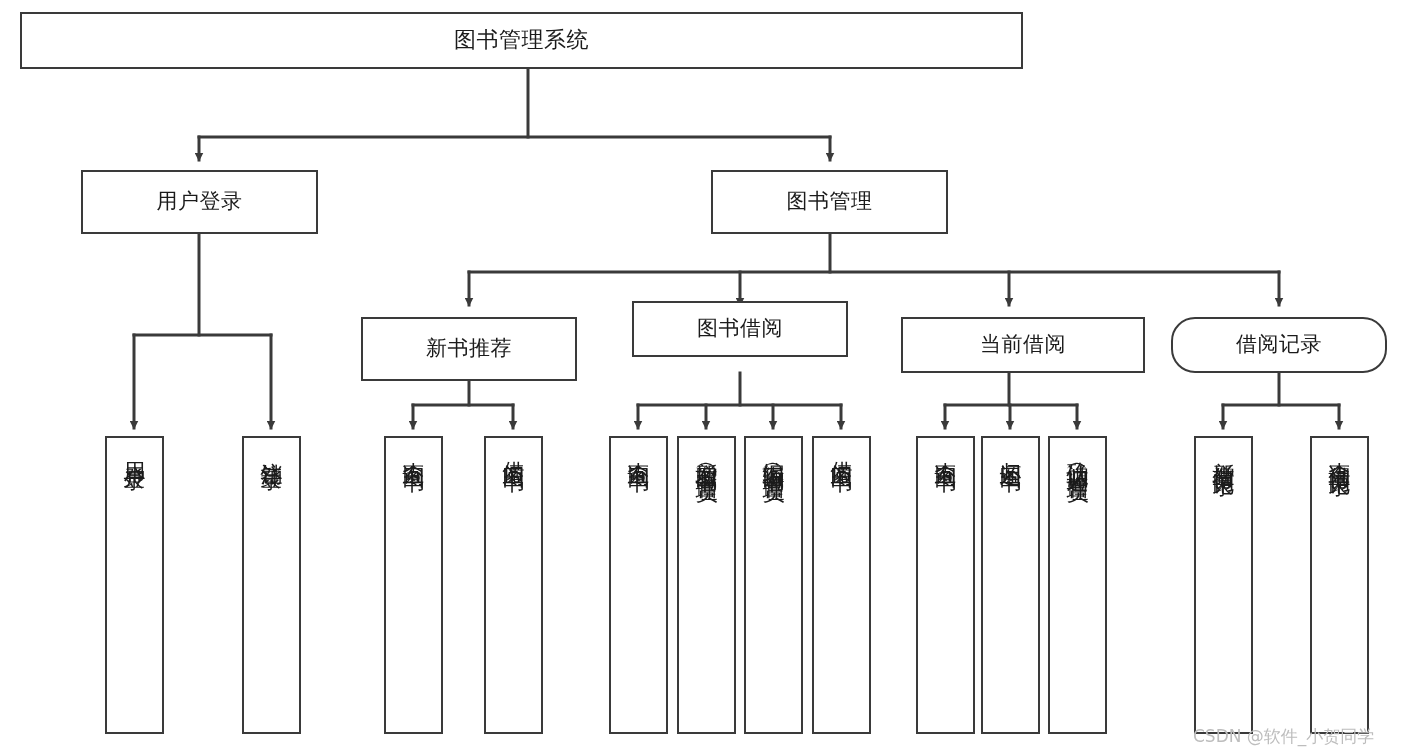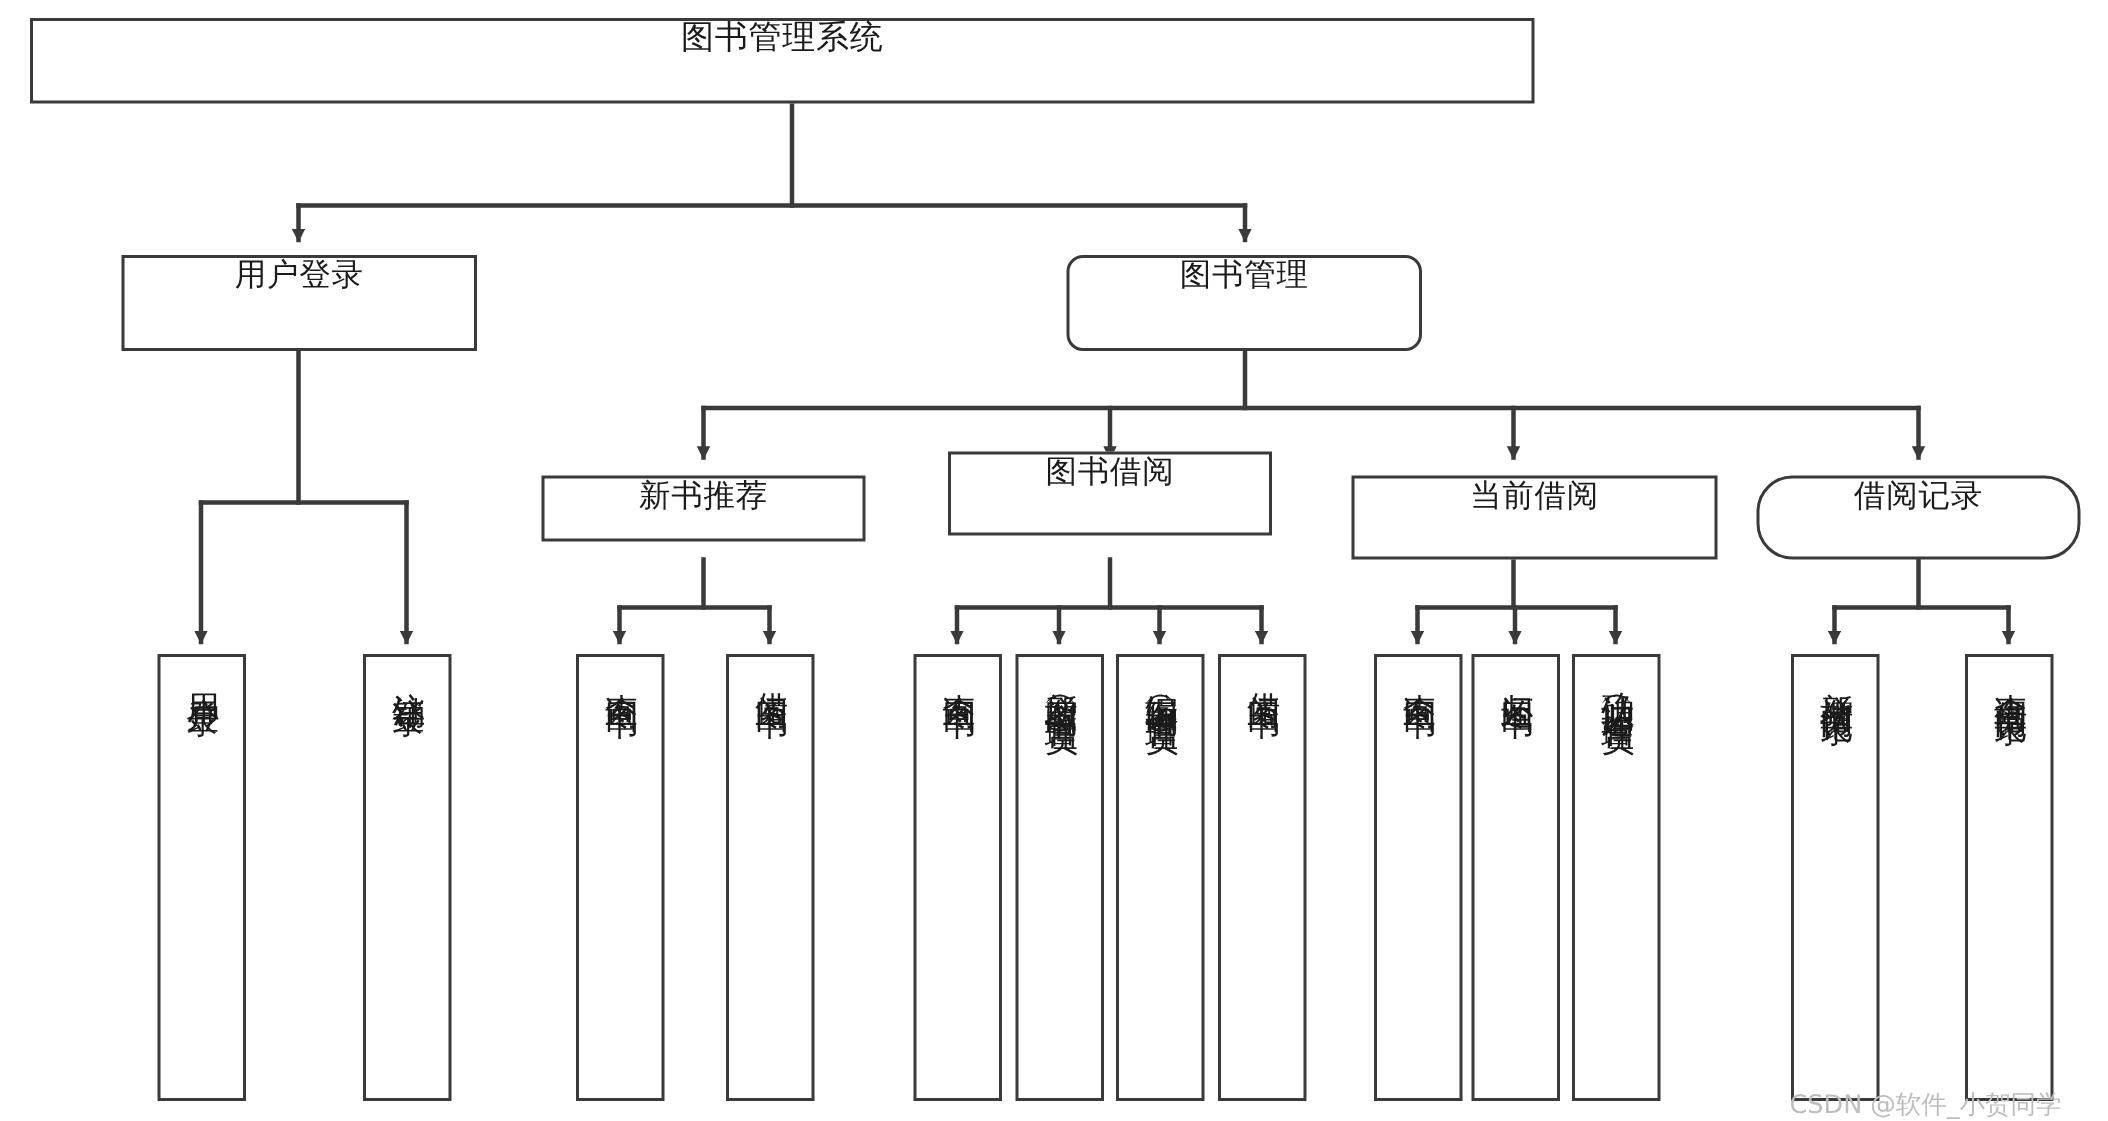--- a/index.html
+++ b/index.html
@@ -26,20 +26,21 @@
     width: 1405px;
     height: 747px;
     pointer-events: none;
   }
   .node {
     position: absolute;
     box-sizing: border-box;
     background: #ffffff;
     border: 2px solid #3a3a3a;
     display: flex;
+    align-items: center;
     justify-content: center;
     z-index: 2;
   }
   .node-label {
     font-size: 21px;
     line-height: 1.12;
     letter-spacing: 0.5px;
     color: #1b1b1b;
     white-space: nowrap;
     text-align: center;
@@ -124,25 +125,25 @@
     </g>
   </svg>
 
   <div class="node root" style="left:20px; top:12px; width:1003px; height:57px;">
     <span class="node-label">图书管理系统</span>
   </div>
 
   <div class="node" style="left:81px; top:170px; width:237px; height:64px;">
     <span class="node-label">用户登录</span>
   </div>
-  <div class="node" style="left:711px; top:170px; width:237px; height:64px;border-radius:11px;">
+  <div class="node" style="left:711px; top:170px; width:237px; height:64px;">
     <span class="node-label">图书管理</span>
   </div>
 
-  <div class="node" style="left:361px; top:317px; width:216px; height:44px;">
+  <div class="node" style="left:361px; top:317px; width:216px; height:64px;">
     <span class="node-label">新书推荐</span>
   </div>
   <div class="node" style="left:632px; top:301px; width:216px; height:56px;">
     <span class="node-label">图书借阅</span>
   </div>
   <div class="node" style="left:901px; top:317px; width:244px; height:56px;">
     <span class="node-label">当前借阅</span>
   </div>
   <div class="node" style="left:1171px; top:317px; width:216px; height:56px;border-radius:24px;">
     <span class="node-label">借阅记录</span>

